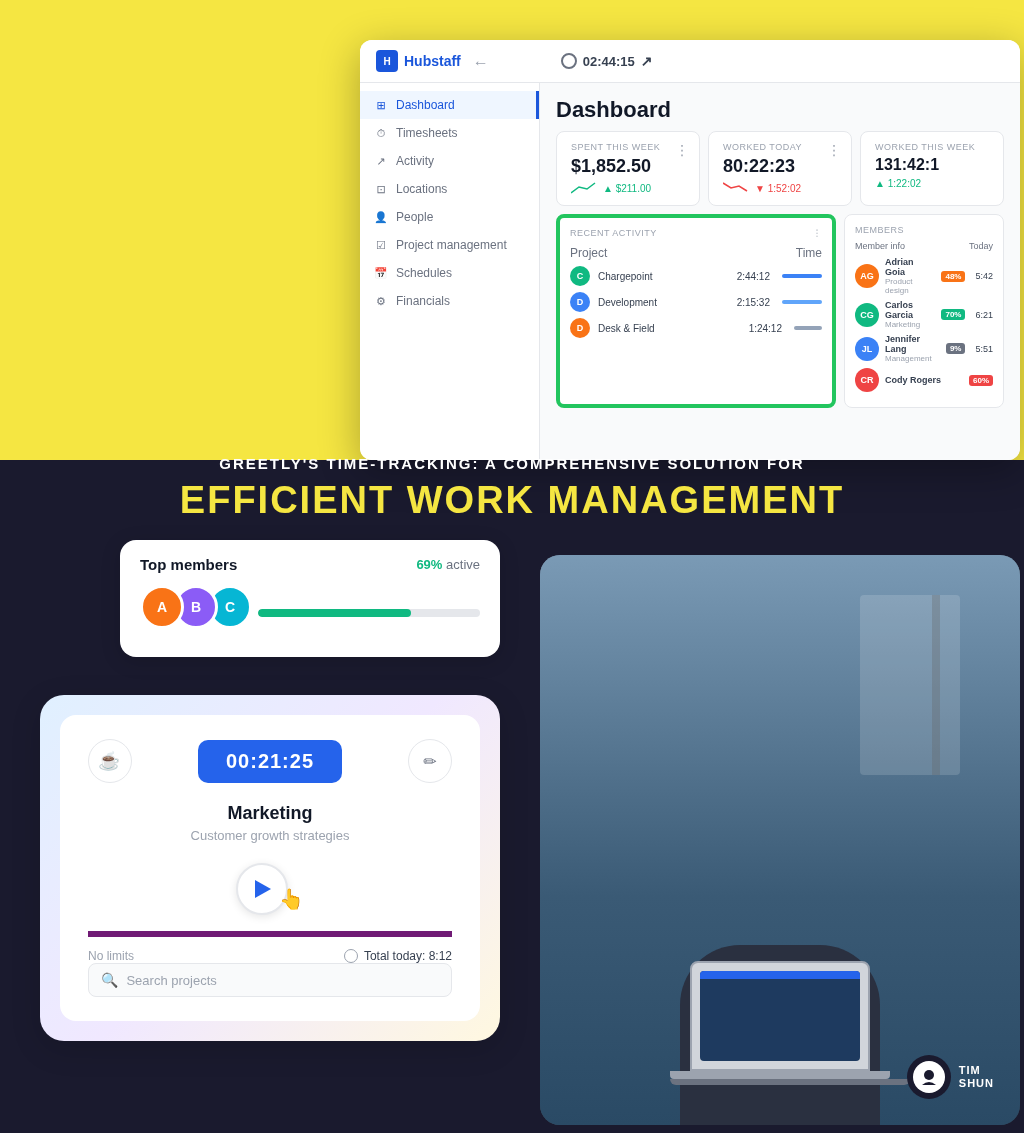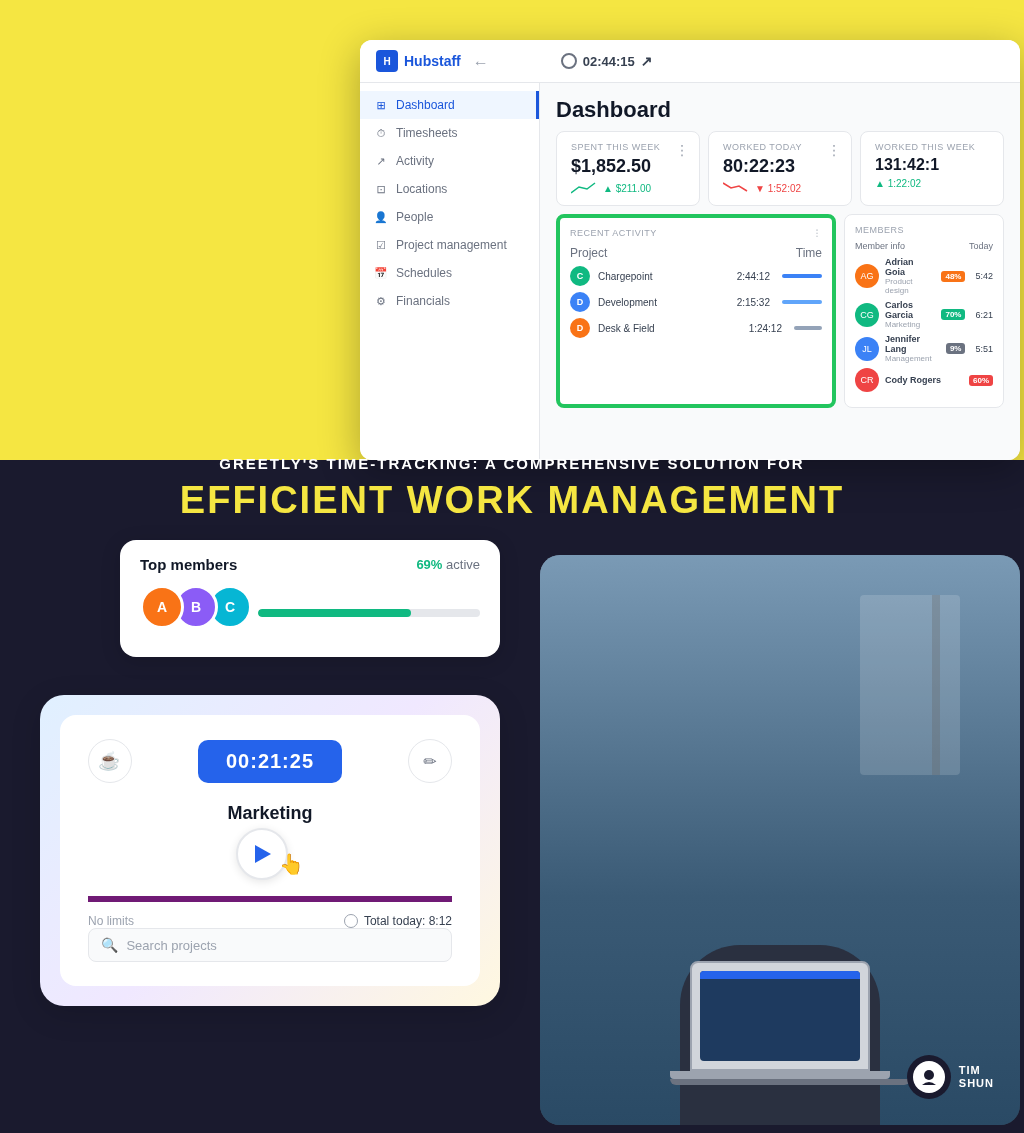--- a/index.html
+++ b/index.html
@@ -285,21 +285,21 @@
       width: 24px;
       height: 24px;
       border-radius: 50%;
       background: #6b7280;
       flex-shrink: 0;
       display: flex;
       align-items: center;
       justify-content: center;
       font-size: 9px;
       color: white;
-      font-weight: 400;
+      font-weight: 700;
       text-align: right;
     }
 
     .member-info { flex: 1; }
     .member-name { font-size: 9px; color: #374151; font-weight: 600; }
     .member-role { font-size: 8px; color: #9ca3af; }
 
     .member-badge {
       font-size: 8px;
       padding: 1px 4px;
@@ -842,20 +842,21 @@
 <div class="mobile-card">
   <div class="mobile-inner">
 
     <div class="mobile-controls-row">
       <div class="mobile-icon-btn">☕</div>
       <div class="mobile-timer-display">00:21:25</div>
       <div class="mobile-edit-btn">✏</div>
     </div>
 
     <div class="mobile-project-name">Marketing</div>
+    <div class="mobile-project-desc">Customer growth strategies</div>
 
     <div class="mobile-play-row">
       <div class="mobile-play-btn">
         <div class="play-triangle"></div>
       </div>
       <span class="cursor-icon">👆</span>
     </div>
 
     <div class="mobile-limits-row">
       <span class="limits-label">No limits</span>

